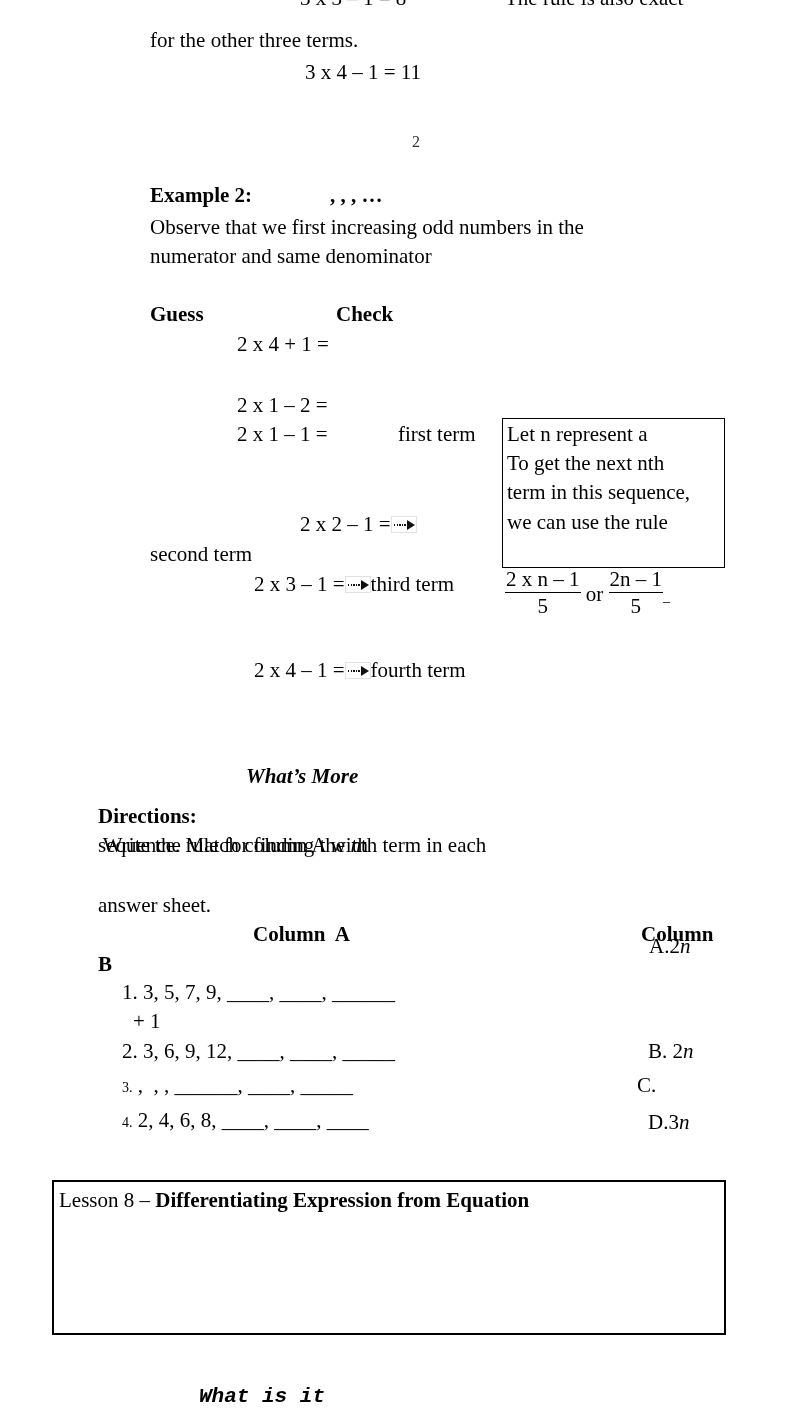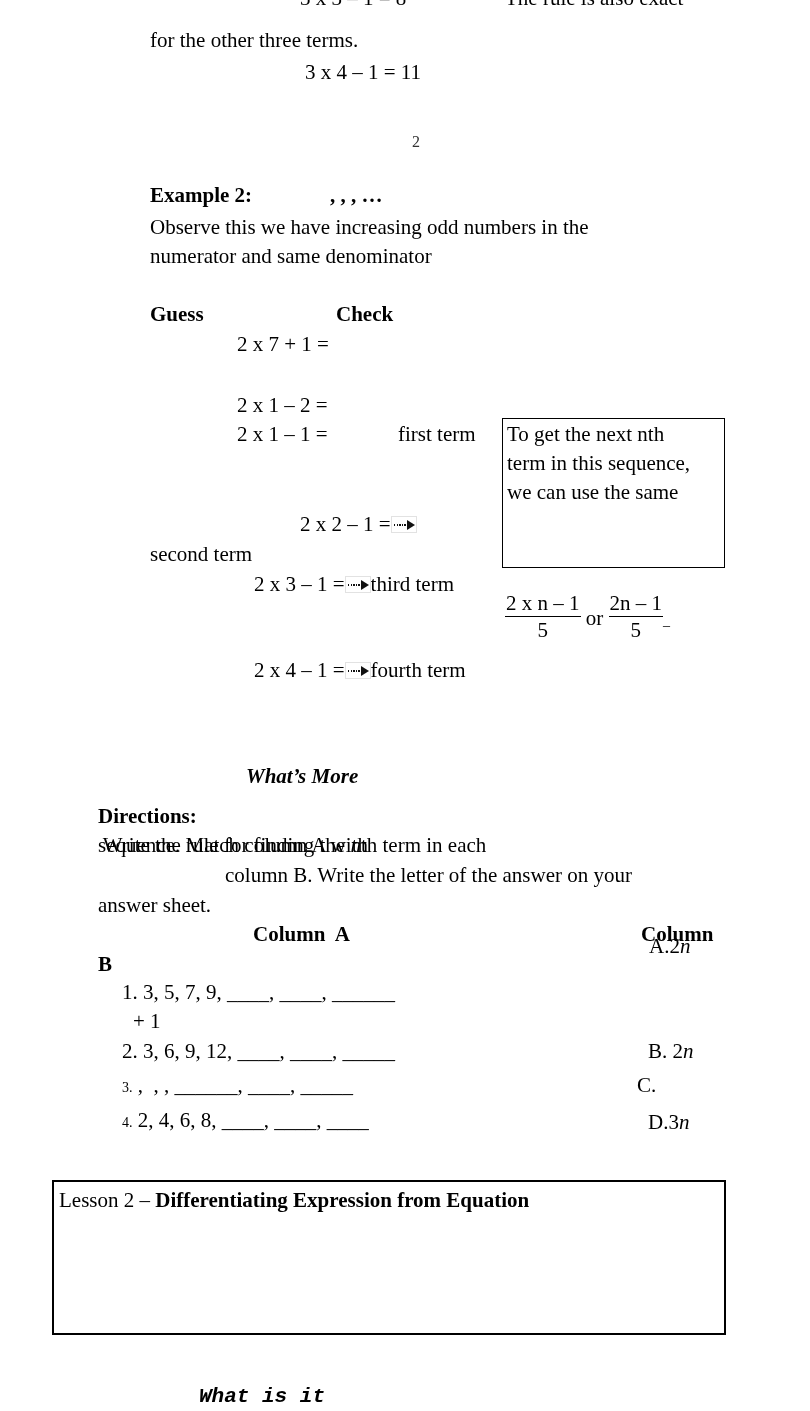--- a/index.html
+++ b/index.html
@@ -59,21 +59,20 @@
     font-size: 21px;
     white-space: pre;
   }
 
   
   .frac {
     display: inline-block;
     text-align: center;
     vertical-align: -0.55em;
     line-height: 26px;
-    margin-top: 24px;
   }
   .frac .num {
     display: block;
     border-bottom: 1.6px solid #000;
     padding: 0 1px;
     white-space: pre;
   }
   .frac .den {
     display: block;
     white-space: pre;
@@ -134,54 +133,54 @@
   <div class="abs t" style="left:150px; top:26px;">for the other three terms.</div>
 
   <div class="abs t" style="left:305px; top:58px;">3 x 4 – 1 = 11</div>
 
 
   <div class="abs stray-mark" style="left:412px; top:133px;">2</div>
 
   <div class="abs t tb" style="left:150px; top:181px;">Example 2:</div>
   <div class="abs t tb" style="left:330px; top:181px;">, , , …</div>
 
-  <div class="abs t" style="left:150px; top:213px;">Observe this we have increasing odd numbers in the</div>
+  <div class="abs t" style="left:150px; top:213px;">Observe that we first increasing odd numbers in the</div>
   <div class="abs t" style="left:150px; top:242px;">numerator and same denominator</div>
 
   <div class="abs t tb" style="left:150px; top:300px;">Guess</div>
   <div class="abs t tb" style="left:336px; top:300px;">Check</div>
 
-  <div class="abs t" style="left:237px; top:330px;">2 x 7 + 1 =</div>
+  <div class="abs t" style="left:237px; top:330px;">2 x 4 + 1 =</div>
 
   <div class="abs t" style="left:237px; top:391px;">2 x 1 – 2 =</div>
 
   <div class="abs t" style="left:237px; top:420px;">2 x 1 – 1 =</div>
   <div class="abs t" style="left:398px; top:420px;">first term</div>
 
   <div class="abs t" style="left:300px; top:510px;"><span>2 x 2 – 1 =</span><span class="arrow-ph"></span></div>
   <div class="abs t" style="left:150px; top:540px;">second term</div>
 
   <div class="abs t" style="left:254px; top:570px;"><span>2 x 3 – 1 =</span><span class="arrow-ph"></span><span>third term</span></div>
 
   <div class="abs t" style="left:254px; top:656px;"><span>2 x 4 – 1 =</span><span class="arrow-ph"></span><span>fourth term</span></div>
 
   <div class="abs note-box" style="left:502px; top:418px; width:223px; height:150px;">
+    <div>Let n represent a</div>
     <div>To get the next nth</div>
     <div>term in this sequence,</div>
-    <div>we can use the same</div>
+    <div>we can use the rule</div>
   </div>
 
   <div class="abs frac-row" style="left:505px; top:566px;"><span class="frac"><span class="num">2 x n – 1</span><span class="den">5</span></span><span> or </span><span class="frac"><span class="num">2n – 1</span><span class="den">5</span></span><span class="sm">_</span></div>
 
   <div class="abs t tbi" style="left:246px; top:762px;">What’s More</div>
 
   <div class="abs t" style="left:98px; top:802px; width:632px; white-space:normal;"><span class="tb">Directions:</span><span style="display:inline-block; width:628px; text-align:justify; white-space:pre;"><span> Write the rule for finding the </span><span class="ti">n</span><span>th term in each</span></span></div>
 
   <div class="abs t" style="left:98px; top:831px;">sequence. Match column A with</div>
-  <div class="abs t" style="left:225px; top:861px;">column B. Write the letter of the answer on your</div>
   <div class="abs t" style="left:98px; top:891px;">answer sheet.</div>
 
   <div class="abs t tb" style="left:253px; top:920px;">Column  A</div>
   <div class="abs t tb" style="left:641px; top:920px;">Column</div>
   <div class="abs t tb" style="left:98px; top:950px;">B</div>
 
   <div class="abs t" style="left:122px; top:978px;"><span>1.</span><span class="blank"> 3, 5, 7, 9, ____, ____, ______</span></div>
   <div class="abs t" style="left:133px; top:1007px;">+ 1</div>
 
   <div class="abs t" style="left:122px; top:1037px;"><span>2.</span><span class="blank"> 3, 6, 9, 12, ____, ____, _____</span></div>
@@ -192,18 +191,18 @@
 
   <div class="abs t" style="left:649px; top:932px;"><span>A.</span><span>2</span><span class="ti">n</span></div>
 
   <div class="abs t" style="left:648px; top:1037px;"><span>B.</span><span> 2</span><span class="ti">n</span></div>
 
   <div class="abs t" style="left:637px; top:1071px;"><span>C.</span><span></span><span class="ti"></span></div>
 
   <div class="abs t" style="left:648px; top:1108px;"><span>D.</span><span>3</span><span class="ti">n</span></div>
 
   <div class="abs lesson-box" style="left:52px; top:1180px; width:674px; height:155px;">
-    <div class="lesson-line"><span>Lesson 2 – </span><span class="tb">Differentiating Expression from Equation</span></div>
+    <div class="lesson-line"><span>Lesson 8 – </span><span class="tb">Differentiating Expression from Equation</span></div>
   </div>
 
   <div class="abs t tbi" style="left:199px; top:1382px;font-family:Liberation Mono, monospace;">What is it</div>
 
 </div>
 
 </body></html>

